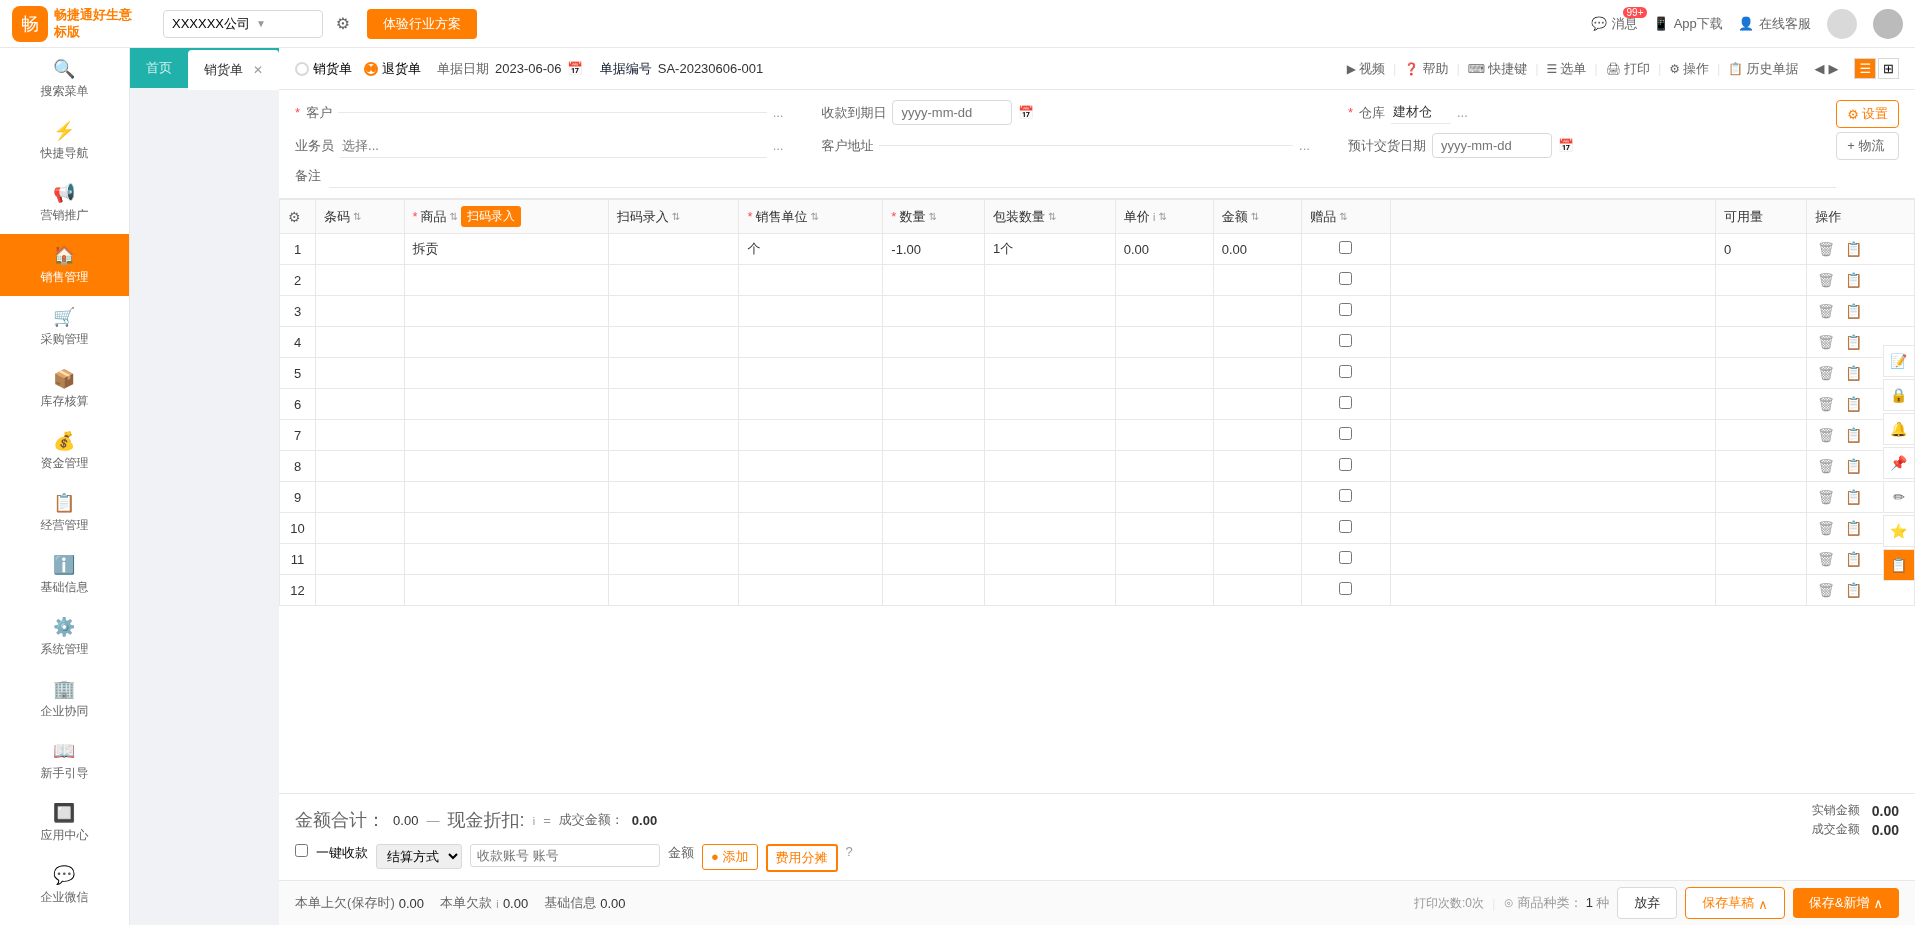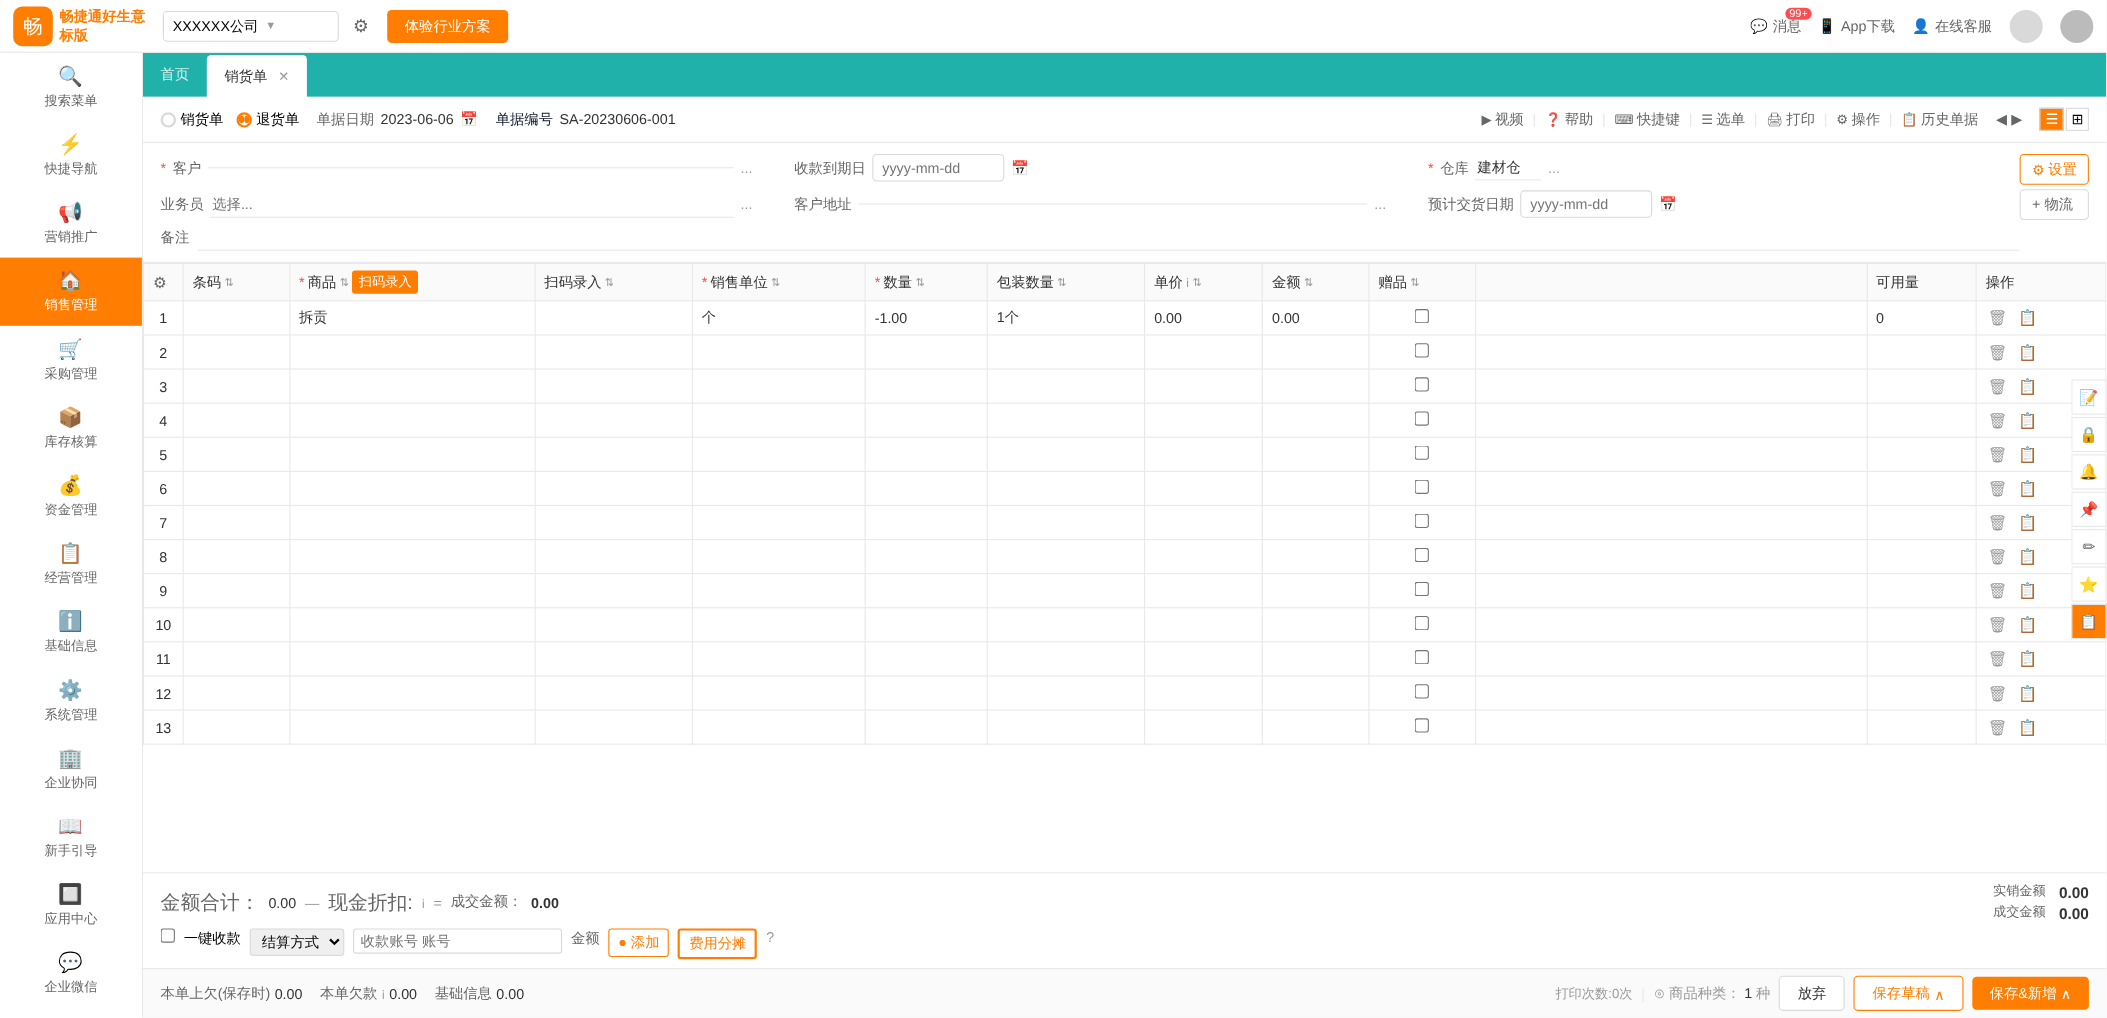--- a/index.html
+++ b/index.html
@@ -3,40 +3,40 @@
   <meta charset="utf-8">
   <style>
     * { box-sizing: border-box; margin: 0; padding: 0; font-family: 'Microsoft YaHei', Arial, sans-serif; font-size: 13px; }
     body { background: #f0f2f5; overflow: hidden; width: 1915px; height: 925px; display: flex; flex-direction: column; }
 
     
     .top-bar { height: 48px; background: #fff; display: flex; align-items: center; padding: 0 12px; border-bottom: 1px solid #e8e8e8; flex-shrink: 0; }
     .logo-area { display: flex; align-items: center; width: 130px; gap: 6px; }
     .logo-icon { width: 36px; height: 36px; background: #ff7d00; border-radius: 8px; display: flex; align-items: center; justify-content: center; color: #fff; font-size: 18px; flex-shrink: 0; }
     .logo-text { font-size: 12px; color: #ff7d00; font-weight: bold; line-height: 1.3; }
-    .company-selector { display: flex; align-items: center; border: 1px solid #d9d9d9; border-radius: 4px; padding: 4px 8px; gap: 6px; min-width: 160px; cursor: pointer; margin-left: 6px; }
+    .company-selector { display: flex; align-items: center; border: 1px solid #d9d9d9; border-radius: 4px; padding: 4px 8px; gap: 6px; min-width: 160px; cursor: pointer; margin-left: 21px; }
     .settings-icon-btn { width: 32px; height: 32px; display: flex; align-items: center; justify-content: center; cursor: pointer; color: #666; font-size: 16px; margin-left: 4px; }
     .trial-btn { background: #ff7d00; color: #fff; border: none; border-radius: 4px; padding: 6px 16px; cursor: pointer; font-size: 13px; margin-left: 8px; }
     .top-right { margin-left: auto; display: flex; align-items: center; gap: 16px; }
     .top-right-item { display: flex; align-items: center; gap: 4px; color: #666; cursor: pointer; position: relative; }
     .badge { background: #ff4d4f; color: #fff; border-radius: 10px; padding: 0 4px; font-size: 10px; position: absolute; top: -8px; right: -10px; min-width: 18px; text-align: center; }
     .avatar { width: 30px; height: 30px; border-radius: 50%; background: #d9d9d9; }
 
     
     .main-layout { display: flex; flex: 1; overflow: hidden; }
 
     
     .sidebar { width: 130px; background: #fff; display: flex; flex-direction: column; border-right: 1px solid #e8e8e8; flex-shrink: 0; overflow-y: auto; }
     .sidebar-item { display: flex; flex-direction: column; align-items: center; padding: 10px 6px; cursor: pointer; color: #666; gap: 3px; }
     .sidebar-item.active { background: #ff7d00; color: #fff; border-radius: 0; }
     .sidebar-item .si-icon { font-size: 18px; }
     .sidebar-item .si-label { font-size: 12px; text-align: center; }
 
     
-    .content-area { flex: 1; display: flex; flex-direction: column; overflow: hidden; }
+    .content-area { flex: 1; display: flex; flex-direction: row; overflow: hidden; }
 
     
     .tab-bar { height: 40px; background: #20b2aa; display: flex; align-items: center; flex-shrink: 0; }
     .tab-item { height: 100%; display: flex; align-items: center; padding: 0 16px; cursor: pointer; color: rgba(255,255,255,0.8); font-size: 13px; gap: 6px; }
     .tab-item.active { background: #fff; color: #333; border-radius: 4px 4px 0 0; margin-top: 4px; }
     .tab-close { font-size: 12px; color: #999; cursor: pointer; margin-left: 4px; }
 
     
     .form-container { background: #fff; padding: 0; flex: 1; display: flex; flex-direction: column; overflow: hidden; }
 
@@ -645,40 +645,20 @@
                 <td class="checkbox-cell"><input type="checkbox" style=""></td>
                 <td></td>
                 <td></td>
                 <td>
                   <div class="table-actions">
                     <button class="tbl-action-btn">🗑</button>
                     <button class="tbl-action-btn">📋</button>
                   </div>
                 </td>
               </tr>
-            <tr>
-                <td class="table-row-num">13</td>
-                <td></td>
-                <td></td>
-                <td></td>
-                <td></td>
-                <td></td>
-                <td></td>
-                <td></td>
-                <td></td>
-                <td class="checkbox-cell"><input type="checkbox" style=""></td>
-                <td></td>
-                <td></td>
-                <td>
-                  <div class="table-actions">
-                    <button class="tbl-action-btn">🗑</button>
-                    <button class="tbl-action-btn">📋</button>
-                  </div>
-                </td>
-              </tr>
 
           </tbody>
         </table>
       </div>
 
       <div class="bottom-bar">
         <div class="bottom-row1">
           <span class="amount-label">金额合计：</span>
           <span class="amount-value">0.00</span>
           <span class="minus-icon">—</span>

